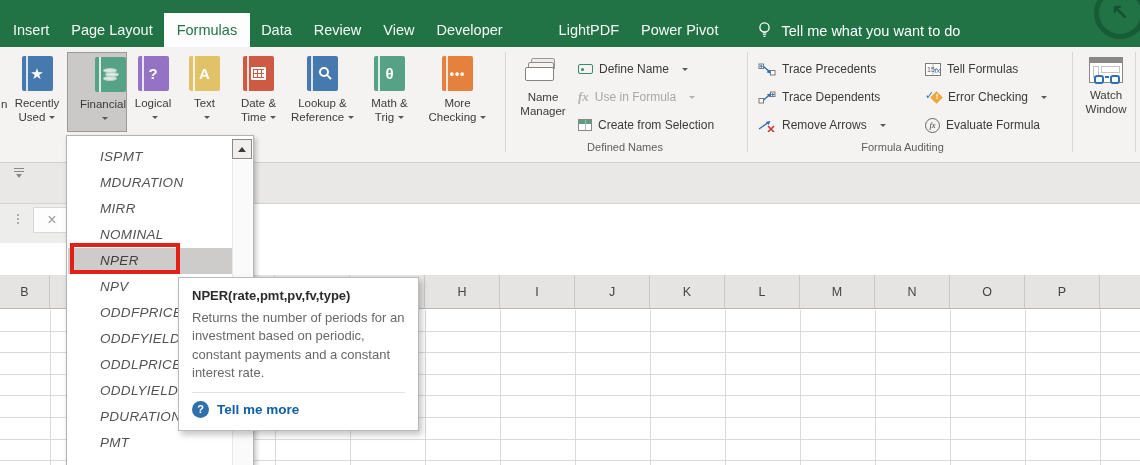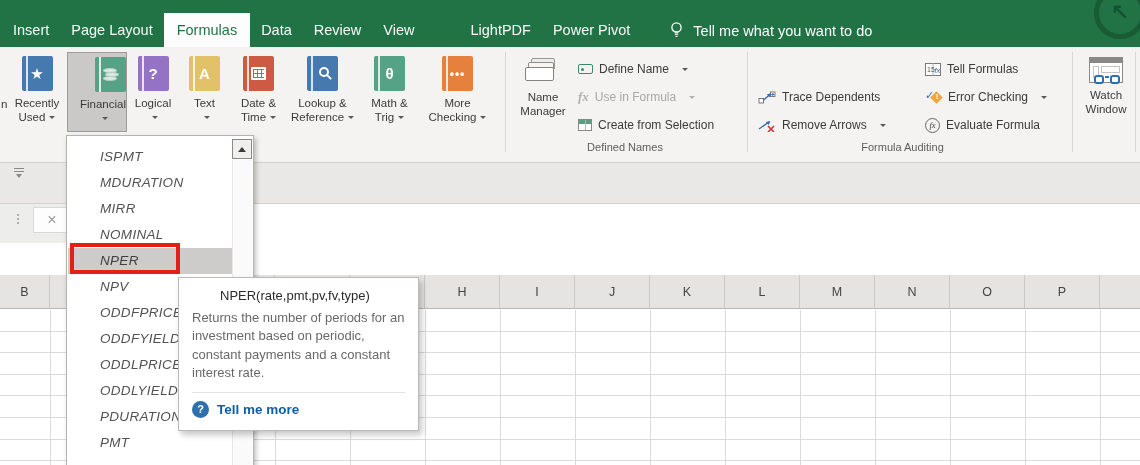--- a/index.html
+++ b/index.html
@@ -87,39 +87,40 @@
   .ddup { position:absolute; top:3px; right:1px; width:20px; height:20px; background:#f0efee; border:1px solid #8b8987; display:flex; align-items:center; justify-content:center; }
   .ddup i { width:0; height:0; border-left:4px solid transparent; border-right:4px solid transparent; border-bottom:5px solid #3b3b3b; }
   .ddtrack { position:absolute; top:24px; right:1px; width:20px; bottom:1px; background:#fafafa; border-left:1px solid #e8e7e6; }
   .dd-items { position:absolute; top:8px; left:1px; right:21px;font-style:italic; }
   .ditem { height:26px; line-height:26px; padding-left:32px; font-size:13.5px; letter-spacing:.3px; color:#525252; white-space:nowrap; overflow:visible; }
   .ditem.sel { background:#cecccb; color:#3f3f3f; }
   .redbox { position:absolute; left:3px; top:107px; width:110px; height:31px; border:4px solid #e32017; z-index:3; }
 
   
   .tooltip { position:absolute; left:178px; top:277px; width:241px; background:#fff; border:1px solid #bcbab8; box-shadow:3px 4px 6px rgba(0,0,0,.22); padding:10px 13px 12px; z-index:30; }
-  .tt-title { font-size:13px; font-weight:normal; color:#2b2b2b;margin-left:28px; }
+  .tt-title { font-size:13px; font-weight:bold; color:#2b2b2b; }
   .tt-body { margin-top:6px; font-size:13px; color:#686868; line-height:1.42; }
   .tt-div { border-top:1px solid #e3e2e1; margin:9px 0 8px; }
   .tt-link { display:flex; align-items:center; gap:8px; }
   .qmark { width:17px; height:17px; border-radius:50%; background:#2e6fae; color:#fff; font-size:11px; font-weight:bold; text-align:center; line-height:17px; flex:0 0 auto; }
   .tt-more { font-size:13.5px; font-weight:bold; color:#0f5fa8; }
 </style>
 </head>
 <body>
 
 <div class="app">
 
   <div class="menubar">
     <div class="tab">Insert</div>
     <div class="tab">Page Layout</div>
     <div class="tab active">Formulas</div>
     <div class="tab">Data</div>
     <div class="tab">Review</div>
     <div class="tab">View</div>
+    <div class="tab">Developer</div>
     <div class="tab lightpdf">LightPDF</div>
     <div class="tab">Power Pivot</div>
     <div class="tellme">
       <svg width="15" height="19" viewBox="0 0 15 19">
         <circle cx="7.5" cy="6.5" r="4.6" fill="none" stroke="#fff" stroke-width="1.3"></circle>
         <path d="M5.8 11 L9.2 11 M5.8 13.2 L9.2 13.2 M6.5 15.4 L8.5 15.4" stroke="#fff" stroke-width="1.2" fill="none"></path>
       </svg>
       <span>Tell me what you want to do</span>
     </div>
     <div class="logo">
@@ -214,20 +215,30 @@
       <i class="chev" style="border-top-color:#b5b3b1;"></i>
     </div>
     <div class="srow" style="left:578px;top:67px;">
       <span class="cfs-icon"></span>
       <span>Create from Selection</span>
     </div>
     <div class="glabel" style="left:540px;width:170px;">Defined Names</div>
 
     <div class="vsep" style="left:747px;"></div>
 
+    <div class="srow" style="left:758px;top:11px;">
+      <svg class="audicon" viewBox="0 0 18 13">
+        <rect x="1" y="1" width="4.5" height="4.5" fill="#fff" stroke="#7a7a7a"></rect>
+        <rect x="12.5" y="7.5" width="4.5" height="4.5" fill="#fff" stroke="#7a7a7a"></rect>
+        <line x1="5.5" y1="3.5" x2="12" y2="9" stroke="#2c6fb5" stroke-width="1.4"></line>
+        <path d="M12.5 10.5 L8.5 9.2 L11.5 6.5 Z" fill="#2c6fb5"></path>
+        <path d="M3.2 1.8 v3 M1.8 3.2 h3" stroke="#2c6fb5" stroke-width="1"></path>
+      </svg>
+      <span>Trace Precedents</span>
+    </div>
     <div class="srow" style="left:758px;top:39px;">
       <svg class="audicon" viewBox="0 0 18 13">
         <rect x="1" y="7.5" width="4.5" height="4.5" fill="#fff" stroke="#7a7a7a"></rect>
         <rect x="12.5" y="1" width="4.5" height="4.5" fill="#fff" stroke="#7a7a7a"></rect>
         <line x1="5.5" y1="9" x2="12" y2="3.5" stroke="#2c6fb5" stroke-width="1.4"></line>
         <path d="M12.8 2.2 L8.8 3.4 L11.8 6.2 Z" fill="#2c6fb5"></path>
         <path d="M14.8 2 v3 M13.3 3.5 h3" stroke="#2c6fb5" stroke-width="1"></path>
       </svg>
       <span>Trace Dependents</span>
     </div>

